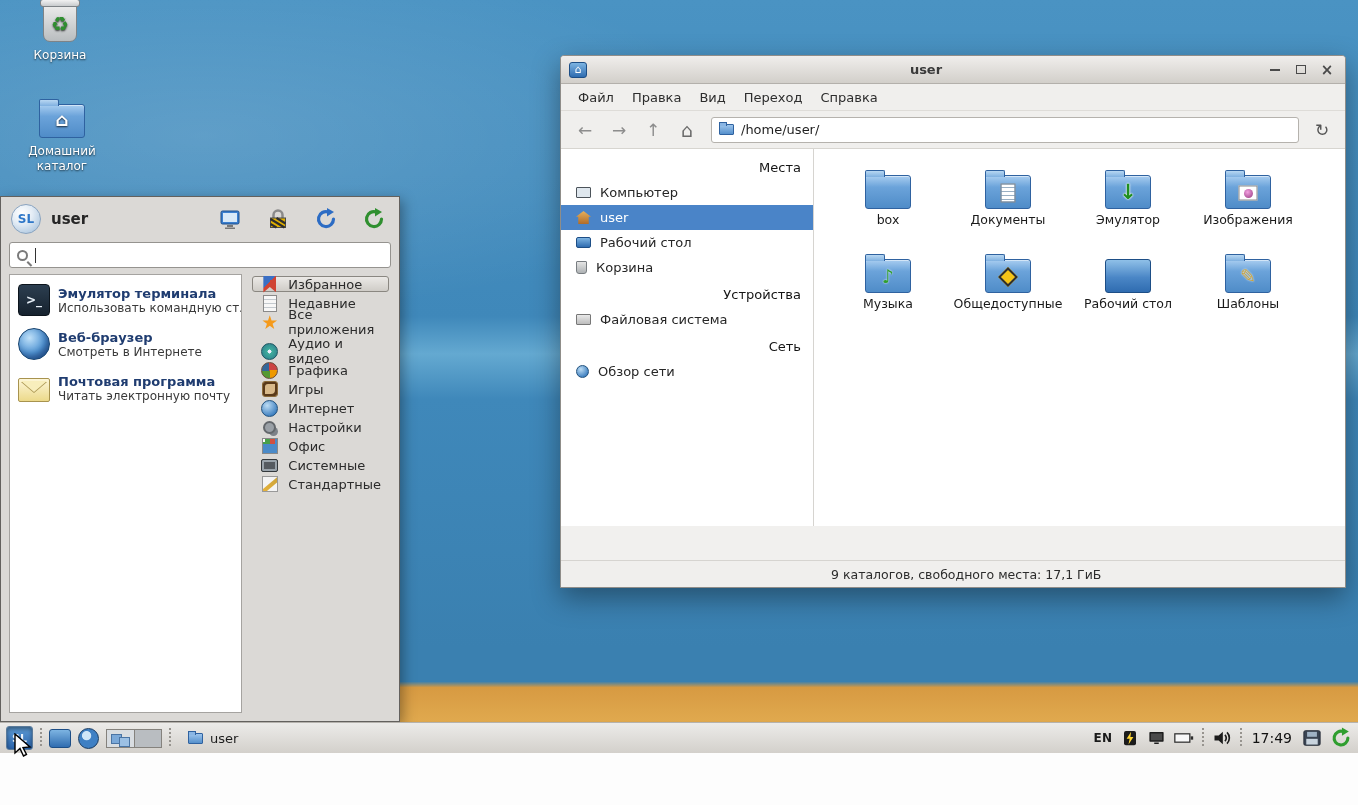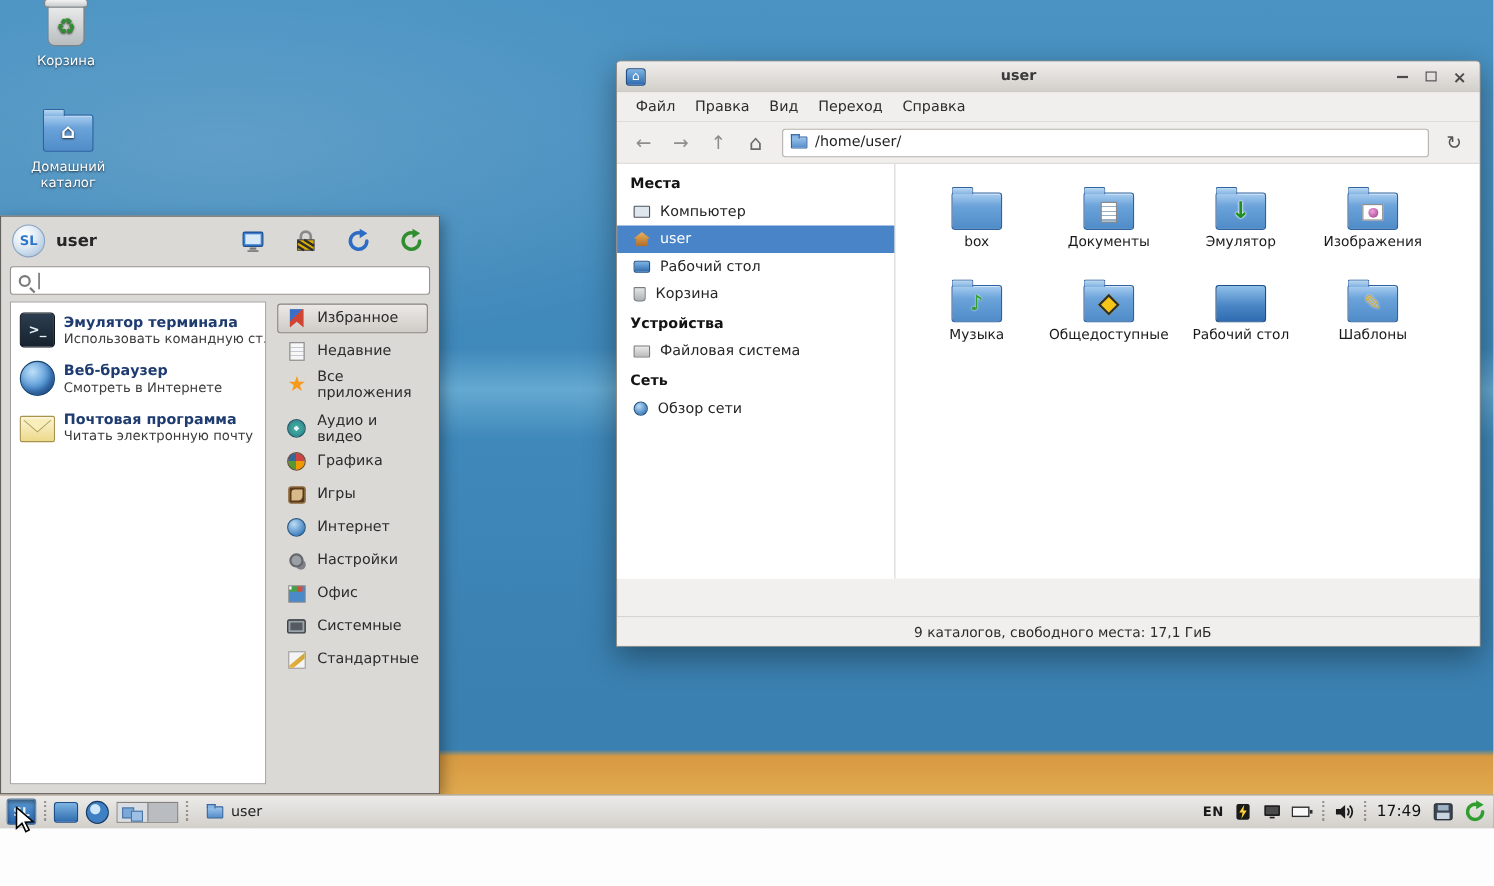--- a/index.html
+++ b/index.html
@@ -63,21 +63,21 @@
   .folder-mini { position:relative; width:15px; height:11px;
     background:linear-gradient(180deg,#9cc4ec,#5590cc); border:1px solid #2f62a0; border-radius:1px; }
   .folder-mini::before { content:""; position:absolute; top:-3px; left:-1px; width:6px; height:3px;
     background:#8ab6e4; border:1px solid #2f62a0; border-bottom:none; }
   .reloadbtn { width:30px; height:28px; display:flex; align-items:center; justify-content:center;
     font-size:17px; color:#555; }
 
   .fm-content { flex:1; display:flex; min-height:0; background:#fff; }
   .fm-sidebar { width:253px; background:#fff; border-right:1px solid #d6d4d0; padding-top:4px;
     font-size:13px; color:#262626; }
-  .side-header { font-weight:bold; color:#141414; padding:7px 12px 5px; }
+  .side-header { font-weight:normal; color:#141414; padding:7px 12px 5px;text-align:right; }
   .side-item { display:flex; align-items:center; gap:9px; padding:5px 12px 5px 15px; }
   .side-item.selected { background:#4a84c8; color:#fff; }
   .si { flex:0 0 auto; }
   .si-computer { width:15px; height:11px; background:#dfe7ee; border:1.5px solid #4c535a; border-radius:1px; }
   .si-home { width:15px; height:13px; background:linear-gradient(180deg,#e8b05a,#b06c2a);
     clip-path:polygon(50% 0,100% 45%,85% 45%,85% 100%,15% 100%,15% 45%,0 45%); }
   .si-desktop { width:15px; height:11px; border-radius:2px; background:linear-gradient(180deg,#7db4e2,#2f6cb0); border:1px solid #1d4e86; }
   .si-trash { width:11px; height:13px; background:linear-gradient(180deg,#e5e5e5,#aeb2b4); border:1px solid #787d81; border-radius:1px 1px 3px 3px; }
   .si-drive { width:15px; height:11px; background:linear-gradient(180deg,#e9e9e9,#bdbdbd); border:1px solid #777; border-radius:1px; }
   .si-network { width:13px; height:13px; border-radius:50%;
@@ -140,21 +140,21 @@
     background:#5d89b8; border-radius:1px; }
   .ai-fileman::before { top:8px; } .ai-fileman::after { top:19px; }
   .ai-mail { border-radius:2px; background:linear-gradient(180deg,#fdf6d8,#ecd98a); border:1px solid #a8934e; }
   .ai-mail::before { content:""; position:absolute; left:2px; top:2px; border-left:13px solid transparent;
     border-right:13px solid transparent; border-top:11px solid #f8eebc; filter:drop-shadow(0 1px 0 #a8934e); }
   .ai-browser { border-radius:50%;
     background:radial-gradient(circle at 35% 30%, #bfe0f8, #4f94d4 55%, #1f5a9e 95%);
     border:1px solid #16426e; box-shadow:inset -3px -4px 6px rgba(0,0,40,.3); }
 
   .cat-list { flex:1; padding:2px 2px 0 10px; display:flex; flex-direction:column; gap:3px; }
-  .cat-item { display:flex; align-items:center; gap:9px; height:27px; padding:0 7px;
+  .cat-item { display:flex; align-items:center; gap:9px; height:16px; padding:0 7px;
     font-size:13px; color:#2b2b2b; border:1px solid transparent; }
   .cat-item.selected { background:linear-gradient(180deg,#ebe9e6,#cfccc7);
     border:1px solid #8a8781; border-radius:3px; }
   .cat-item.gap-after { margin-bottom:10px; }
   .ci { flex:0 0 19px; height:19px; position:relative; display:flex; align-items:center; justify-content:center; }
   .ci-fav { width:13px; height:17px; background:linear-gradient(135deg,#3a6fc4 0 40%,#d04434 40%);
     clip-path:polygon(0 0,100% 0,100% 100%,50% 68%,0 100%); }
   .ci-recent { width:14px; height:17px; background:repeating-linear-gradient(180deg,#f7f7f7 0 3px,#c3c9ce 3px 4px); border:1px solid #8a8a8a; }
   .ci-star { color:#f59a1a; font-size:19px; line-height:1; }
   .ci-av { width:17px; height:17px; border-radius:50%;

